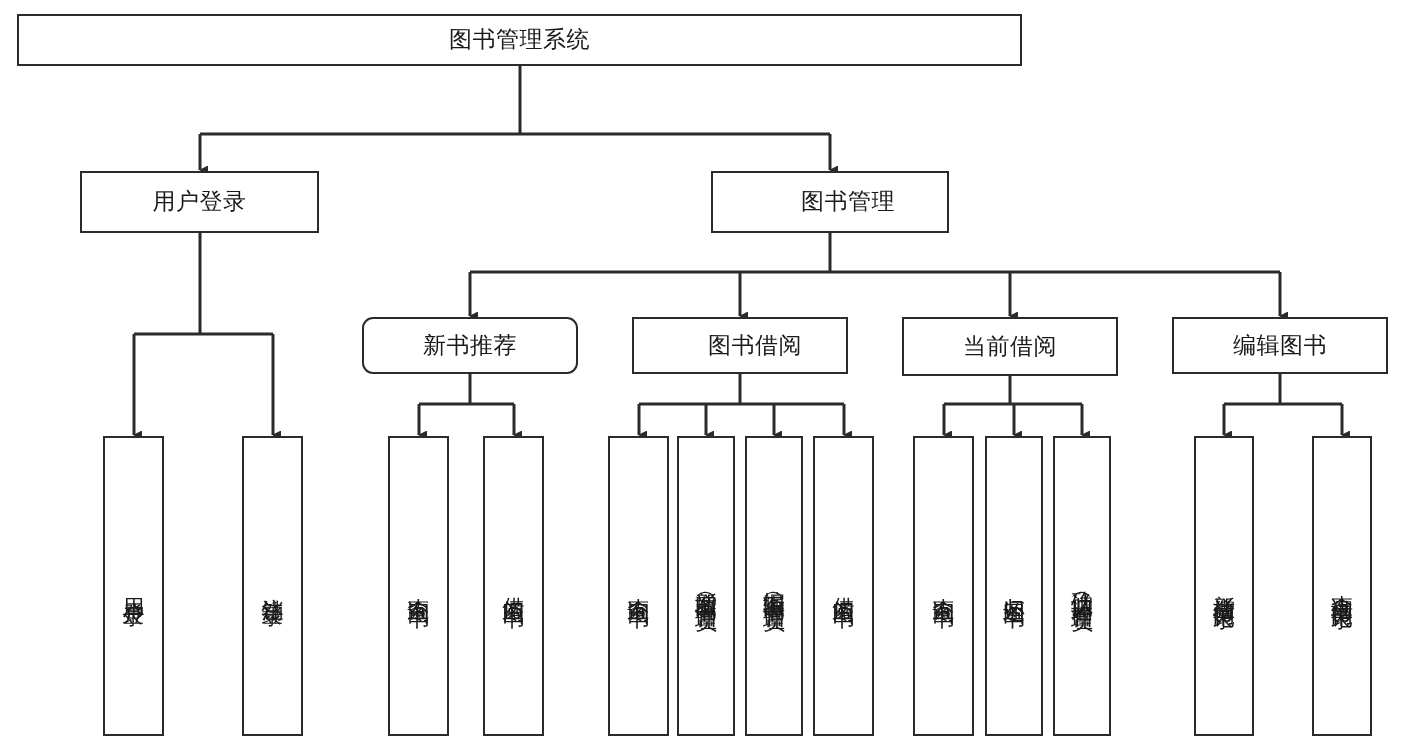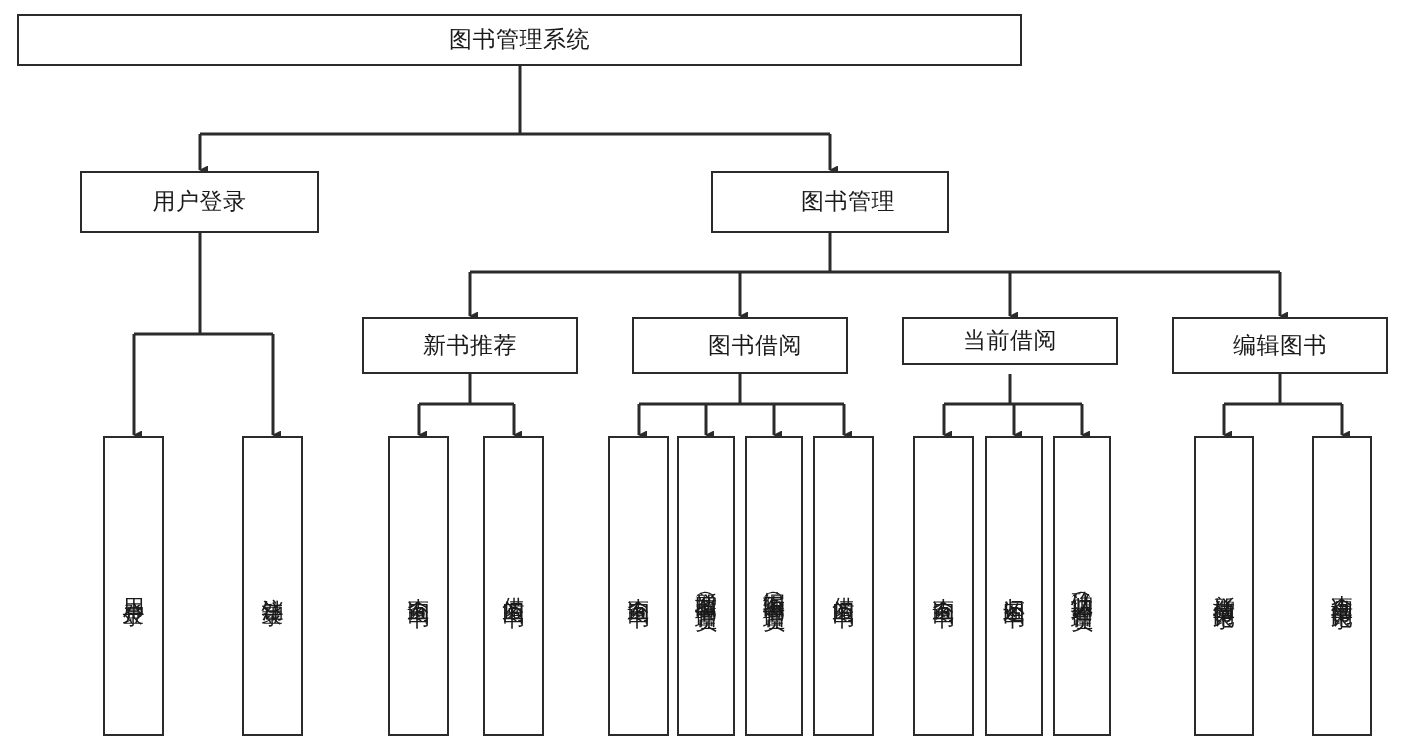--- a/index.html
+++ b/index.html
@@ -119,27 +119,27 @@
   <div id="node-layer">
       <div class="node-box horizontal root" style="left: 17px; top: 14px; width: 1005px; height: 52px; border-color: rgb(43, 43, 43); background: rgb(255, 255, 255);">
         <span class="node-label" style="color: rgb(26, 26, 26);">图书管理系统</span>
       </div>
       <div class="node-box horizontal" style="left: 80px; top: 171px; width: 239px; height: 62px; border-color: rgb(43, 43, 43); background: rgb(255, 255, 255);">
         <span class="node-label" style="color: rgb(26, 26, 26);">用户登录</span>
       </div>
       <div class="node-box horizontal" style="left: 711px; top: 171px; width: 238px; height: 62px; border-color: rgb(43, 43, 43); background: rgb(255, 255, 255); padding-left: 36px;">
         <span class="node-label" style="color: rgb(26, 26, 26);">图书管理</span>
       </div>
-      <div class="node-box horizontal" style="left: 362px; top: 317px; width: 216px; height: 57px; border-color: rgb(43, 43, 43); background: rgb(255, 255, 255);">
+      <div class="node-box horizontal" style="left: 362px; top: 317px; width: 216px; height: 57px; border-color: rgb(43, 43, 43); background: rgb(255, 255, 255); border-radius: 11px;">
         <span class="node-label" style="color: rgb(26, 26, 26);">新书推荐</span>
       </div>
       <div class="node-box horizontal" style="left: 632px; top: 317px; width: 216px; height: 57px; border-color: rgb(43, 43, 43); background: rgb(255, 255, 255); padding-left: 30px;">
         <span class="node-label" style="color: rgb(26, 26, 26);">图书借阅</span>
       </div>
-      <div class="node-box horizontal" style="left: 902px; top: 317px; width: 216px; height: 48px; border-color: rgb(43, 43, 43); background: rgb(255, 255, 255);">
+      <div class="node-box horizontal" style="left: 902px; top: 317px; width: 216px; height: 59px; border-color: rgb(43, 43, 43); background: rgb(255, 255, 255);">
         <span class="node-label" style="color: rgb(26, 26, 26);">当前借阅</span>
       </div>
       <div class="node-box horizontal" style="left: 1172px; top: 317px; width: 216px; height: 57px; border-color: rgb(43, 43, 43); background: rgb(255, 255, 255);">
         <span class="node-label" style="color: rgb(26, 26, 26);">编辑图书</span>
       </div>
       <div class="node-box vertical" style="left: 103px; top: 436px; width: 61px; height: 300px; border-color: rgb(43, 43, 43); background: rgb(255, 255, 255);">
         <span class="node-label" style="color: rgb(26, 26, 26);">用户登录</span>
       </div>
       <div class="node-box vertical" style="left: 242px; top: 436px; width: 61px; height: 300px; border-color: rgb(43, 43, 43); background: rgb(255, 255, 255);">
         <span class="node-label" style="color: rgb(26, 26, 26);">注销登录</span>

